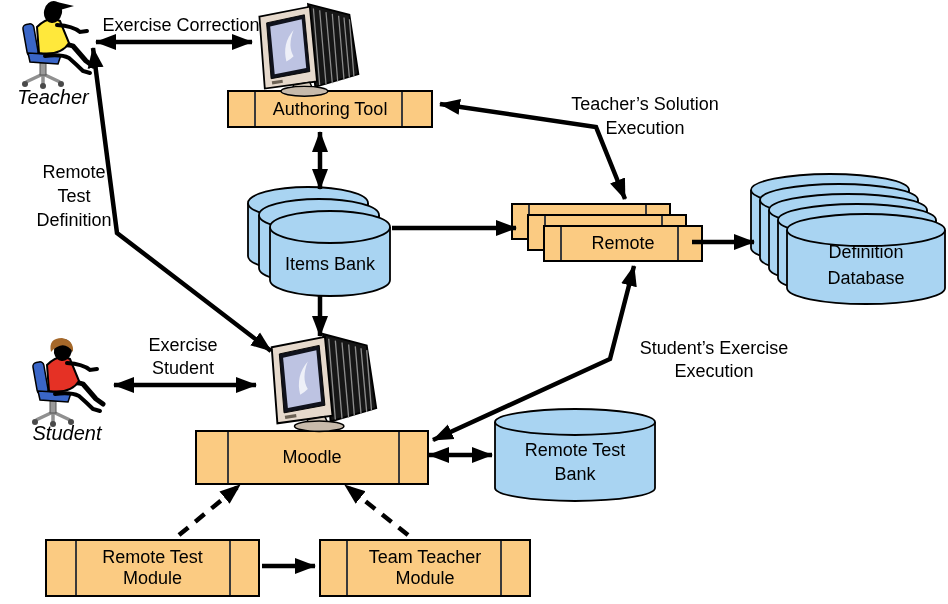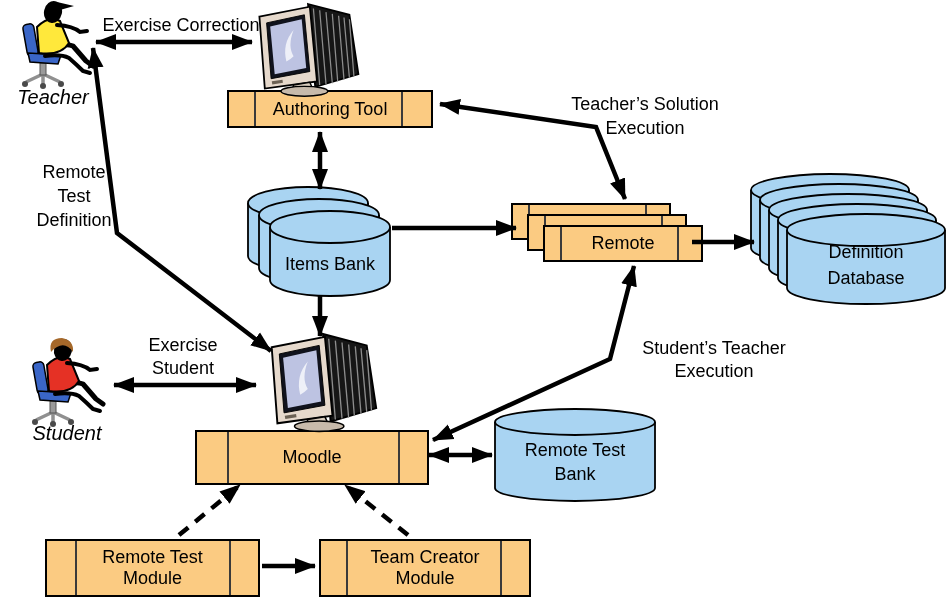--- a/index.html
+++ b/index.html
@@ -124,21 +124,21 @@
     <span class="bl bl2">
         <span>Remote Test</span>
         <span>Module</span>
       </span>
   </div>
 
   <div class="box" style="left:319px;top:539px;width:212px;height:58px">
     <i class="vl" style="left:25px"></i>
       <i class="vl" style="right:27px"></i>
     <span class="bl bl2">
-        <span>Team Creator</span>
+        <span>Team Teacher</span>
         <span>Module</span>
       </span>
   </div>
 
   <svg id="svg-over" class="layer" width="948" height="604" viewBox="0 0 948 604">
     <defs>
       <marker id="ah" viewBox="0 0 22 18" refX="20" refY="9" markerWidth="22" markerHeight="18" markerUnits="userSpaceOnUse" orient="auto-start-reverse">
         <path d="M0,1 L21,9 L0,17 Z" fill="#000"></path>
       </marker>
       <g id="computer">
@@ -197,21 +197,21 @@
   </div>
 
   <div class="lbl" style="left:108px;top:334px;width:150px">
     <span>Exercise</span>
     <span>Student</span>
   </div>
 
   <div class="lbl actor-lbl" style="left:17px;top:422px;width:100px">Student</div>
 
   <div class="lbl" style="left:614px;top:337px;width:200px">
-    <span>Student’s Teacher</span>
+    <span>Student’s Exercise</span>
     <span>Execution</span>
   </div>
 
   <div class="lbl" style="left:495px;top:438px;width:160px;line-height:24px">
     <span>Remote Test</span>
     <span>Bank</span>
   </div>
 
 </div>
 

